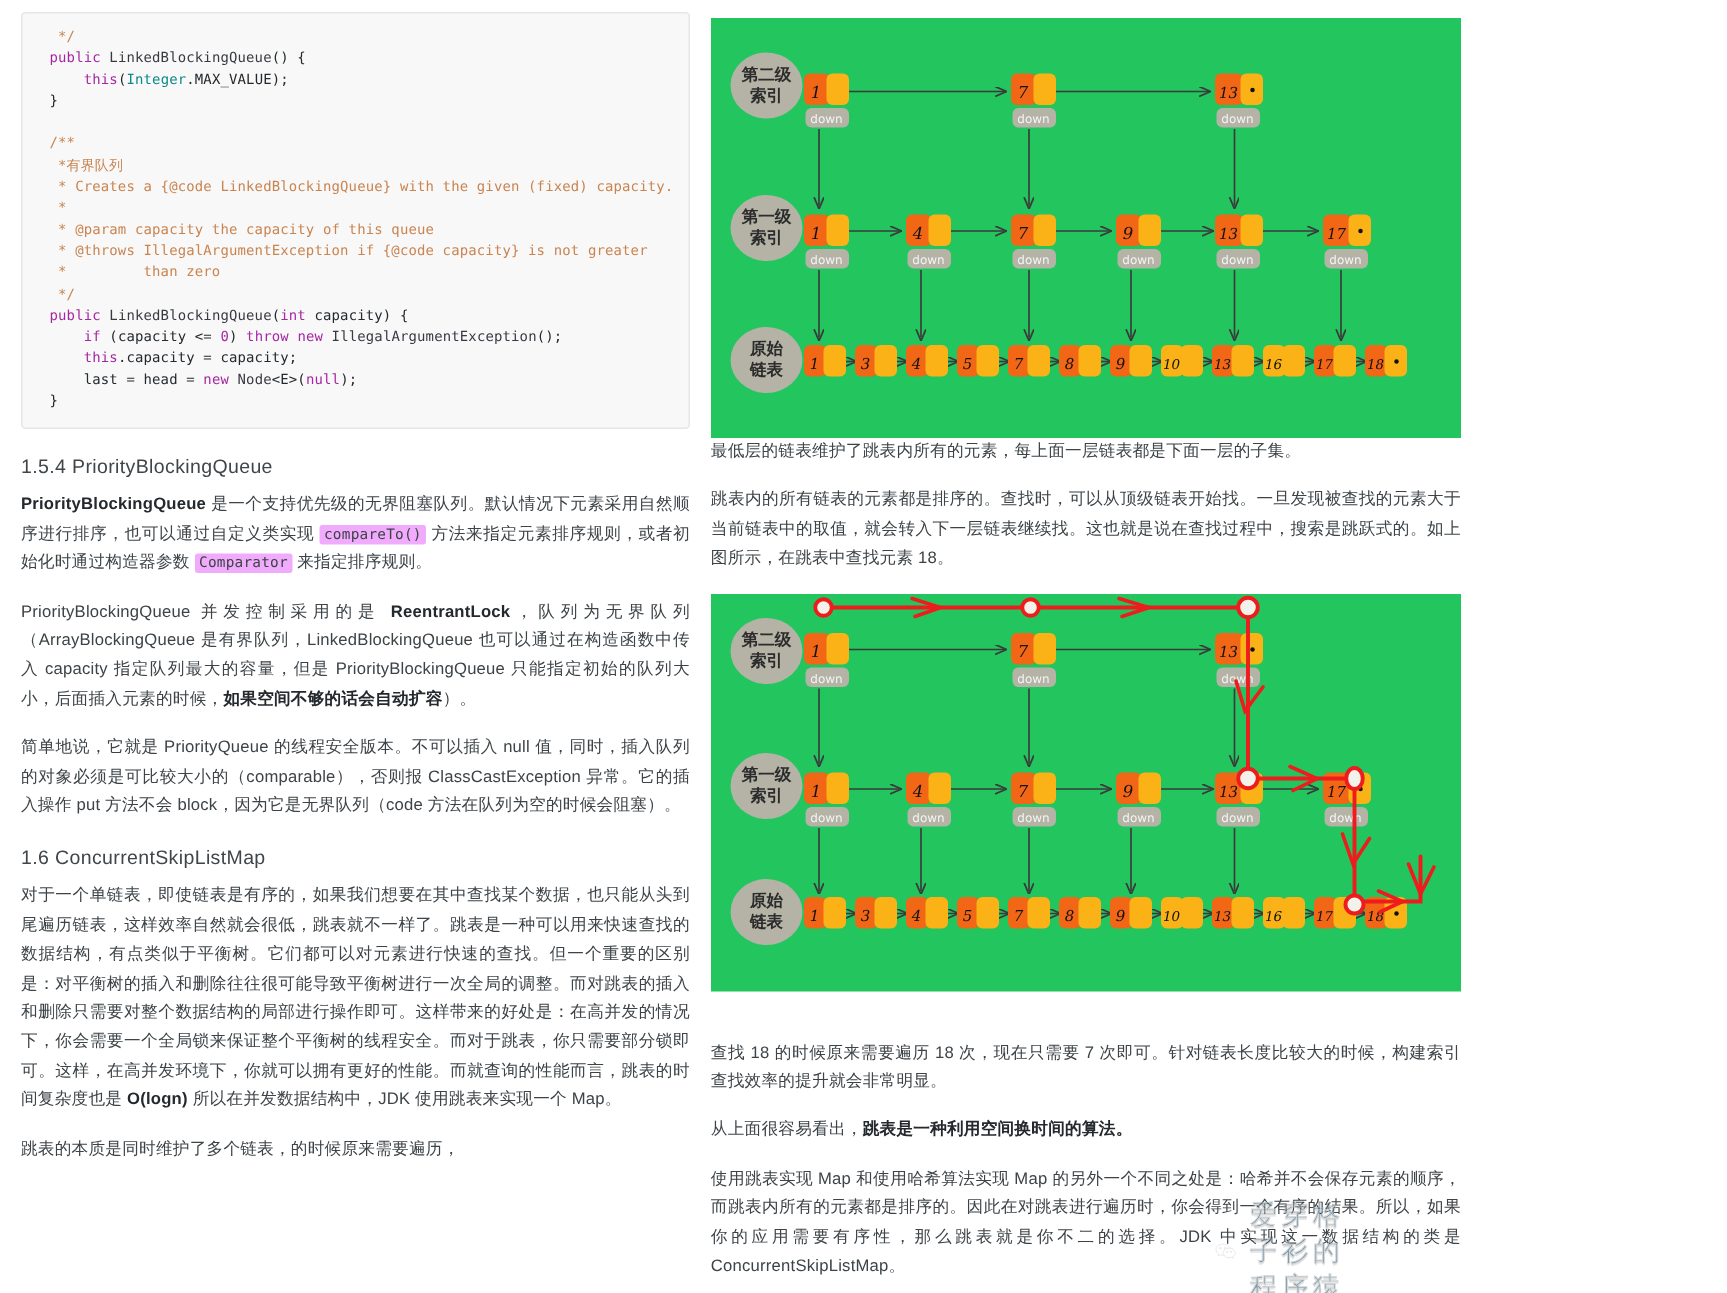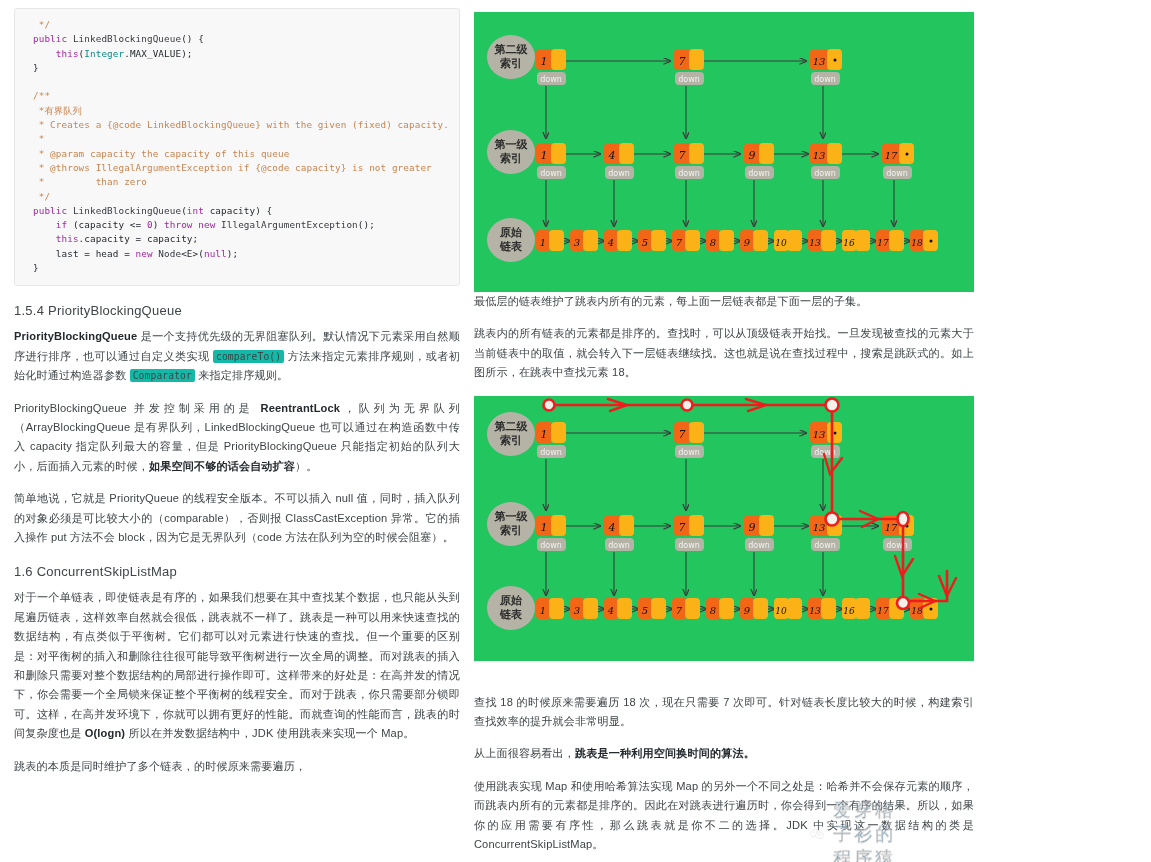--- a/index.html
+++ b/index.html
@@ -50,21 +50,21 @@
   p.para {
     font-size:11.1px; line-height:19.4px; color:#3d4347;
     margin:0 14px 13px 14px; text-align:justify;
     letter-spacing:.15px;
   }
   .col-right p.para { margin-left:0; margin-right:26px; }
   .col-right .h4, .col-right .h2, .col-right .h3 { margin-left:0; }
   b.bold { font-weight:700; color:#24292e; }
   code.inl {
     font-family:"DejaVu Sans Mono","Liberation Mono",monospace;
-    font-size:9.6px; background:#14b8a6; color:#3d4347;
+    font-size:9.6px; background:#f0abfc; color:#3d4347;
     padding:1px 3px; border-radius:2px;
   }
 
   
   .figure {
     background:#22c55e;
     margin:0 26px 0 0;
     position:relative;
     overflow:hidden;
   }

